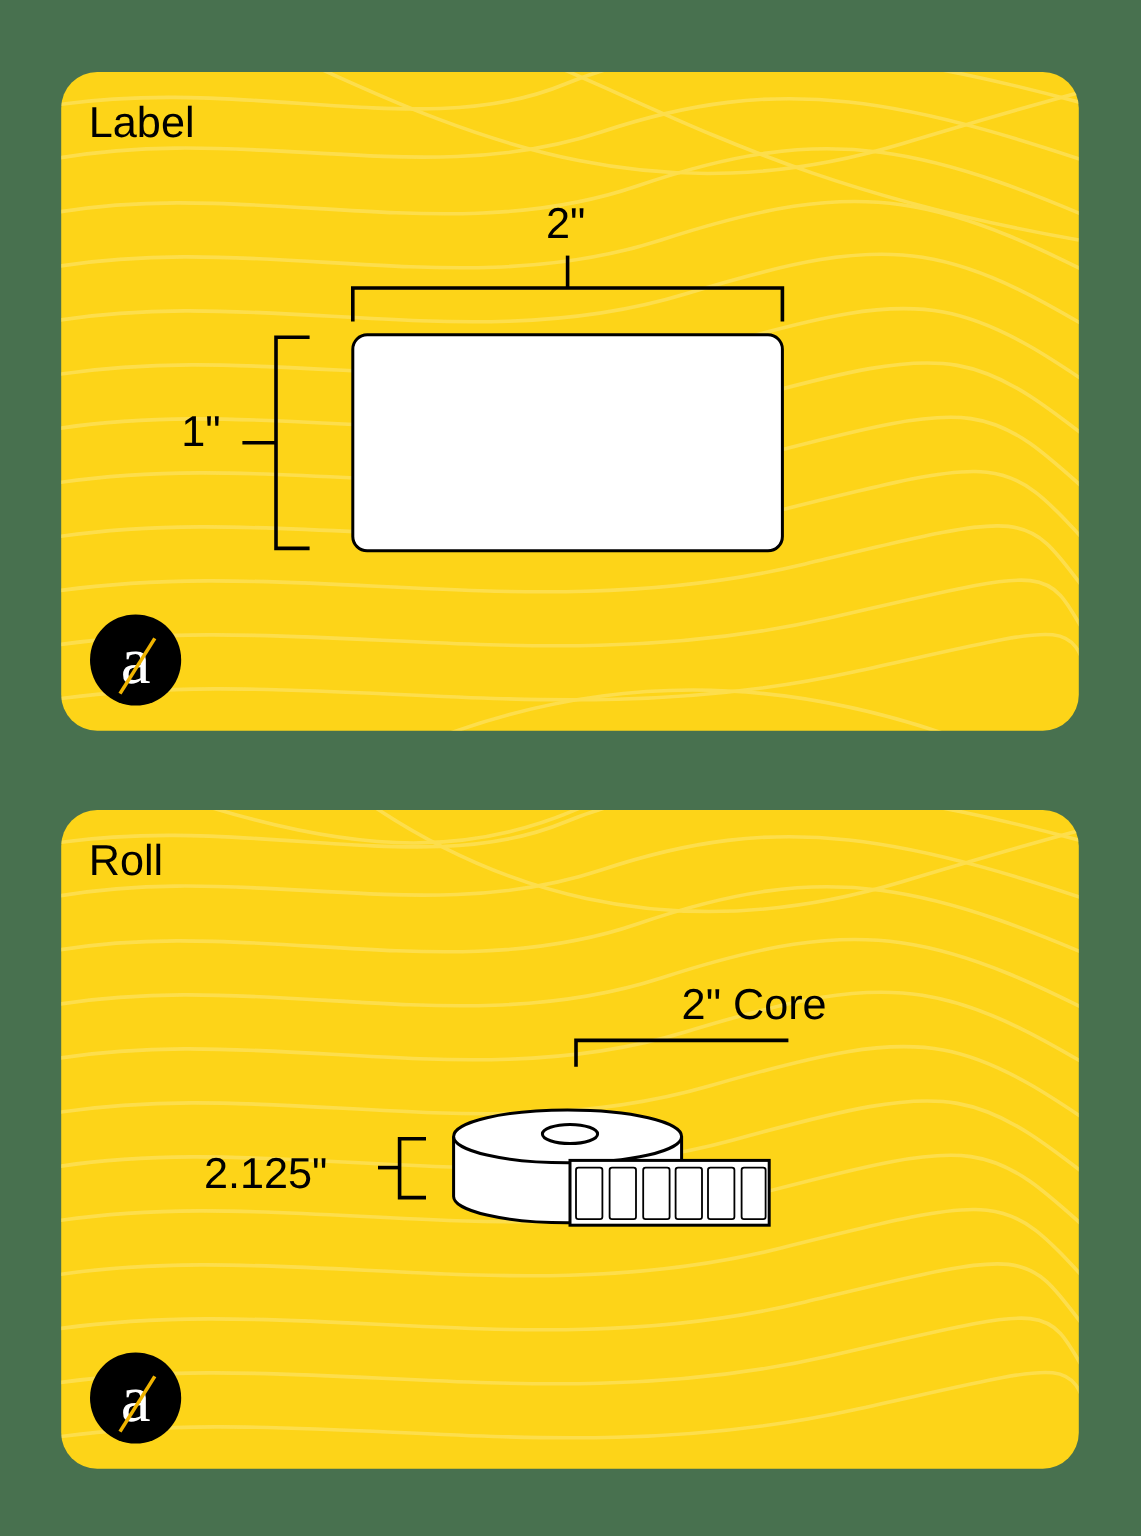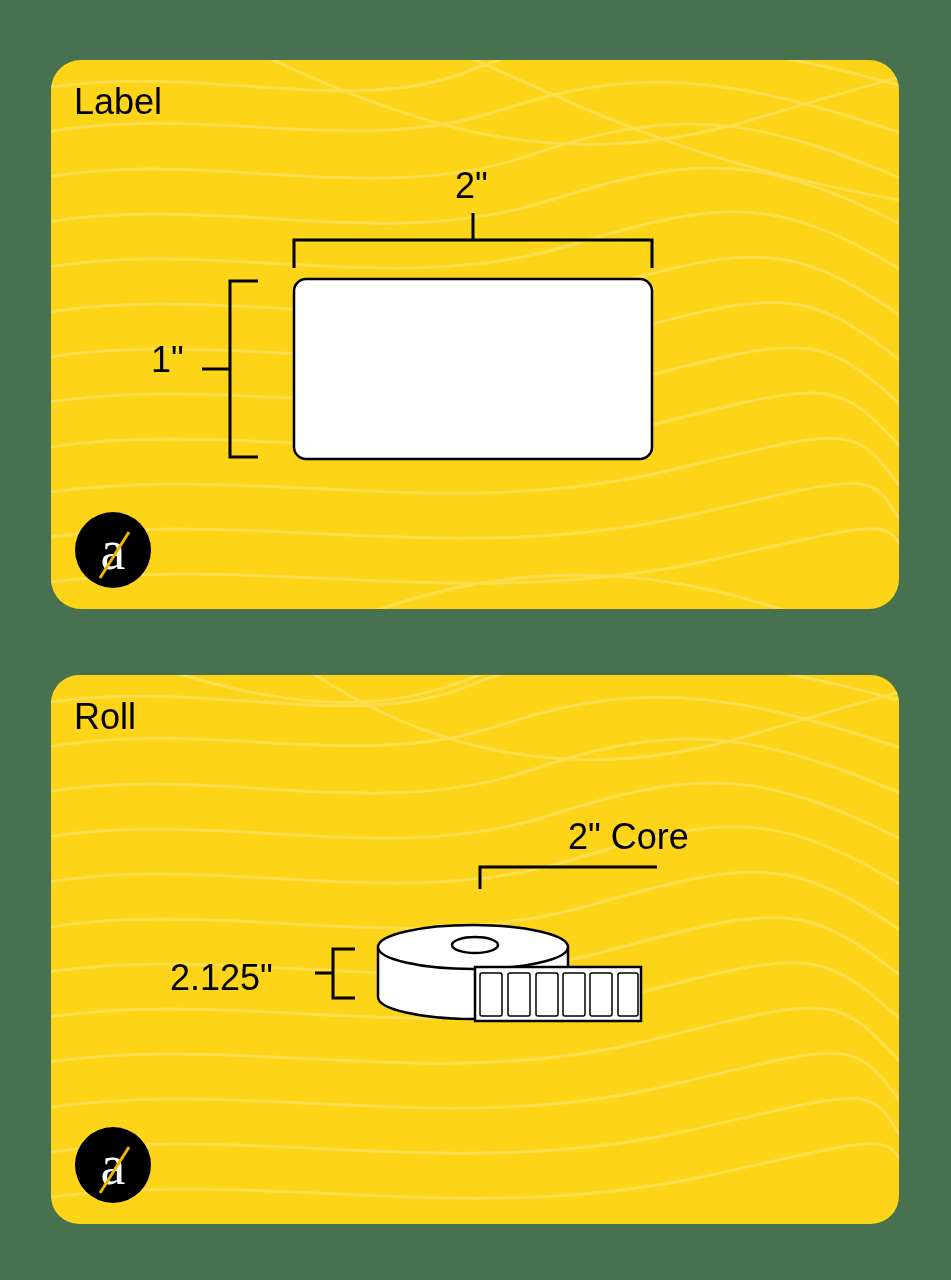--- a/index.html
+++ b/index.html
@@ -11,21 +11,21 @@
       font-family: "Liberation Sans", "DejaVu Sans", sans-serif;
     }
     .card {
       position: absolute;
       left: 51px; width: 848px;
       background: #fdd418;
       border-radius: 30px;
       overflow: hidden;
     }
     #card-label { top: 60px; height: 549px; }
-    #card-roll { top: 675px; height: 549px; border-radius: 28px; }
+    #card-roll { top: 675px; height: 549px; }
     .card svg.waves { position: absolute; left: 0; top: 0; }
     .card svg.art { position: absolute; left: 0; top: 0; }
     .title {
       position: absolute; left: 23px; top: 24px;
       font-size: 36px; color: #000; line-height: 1;
     }
     .dim {
       position: absolute; font-size: 36px; color: #000; line-height: 1; white-space: nowrap;
     }
     .logo {

